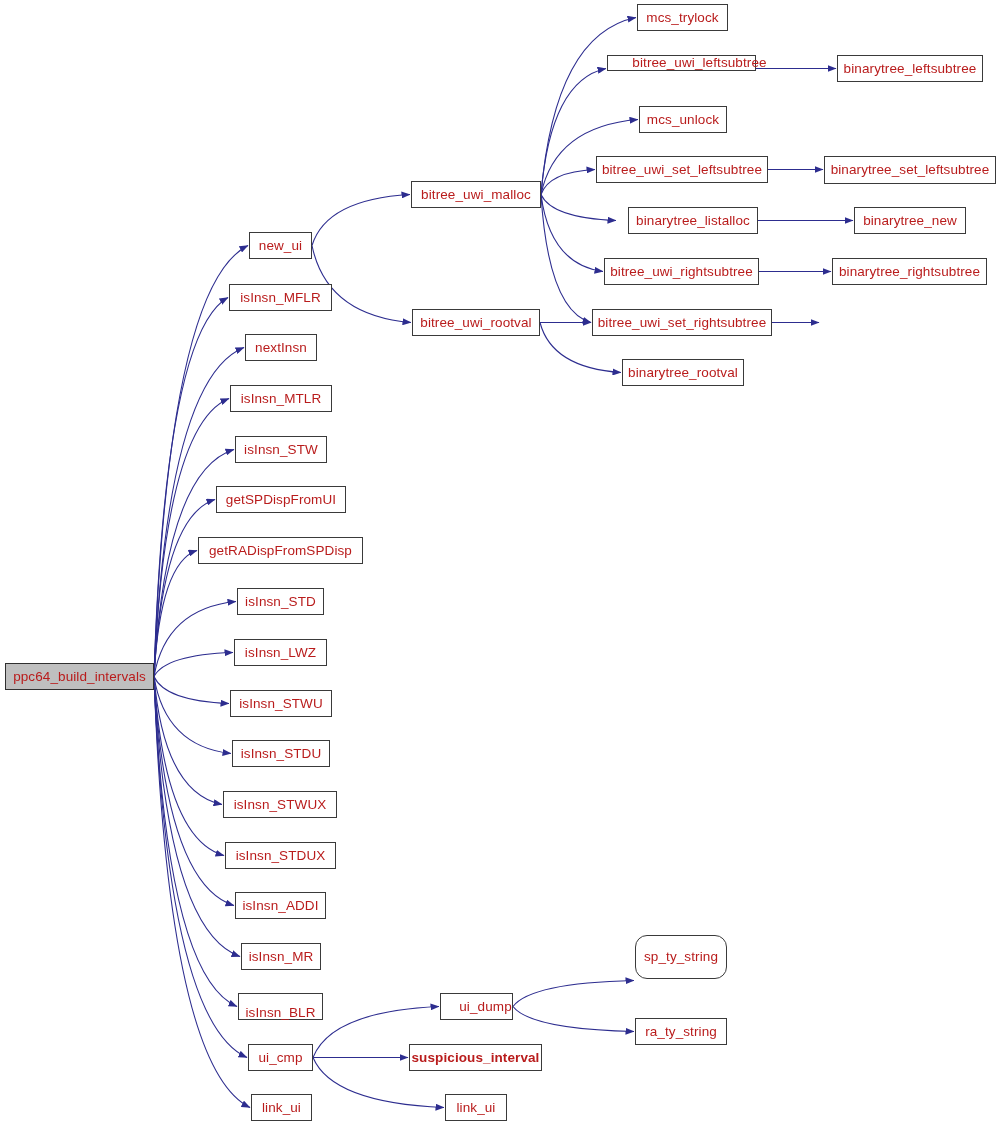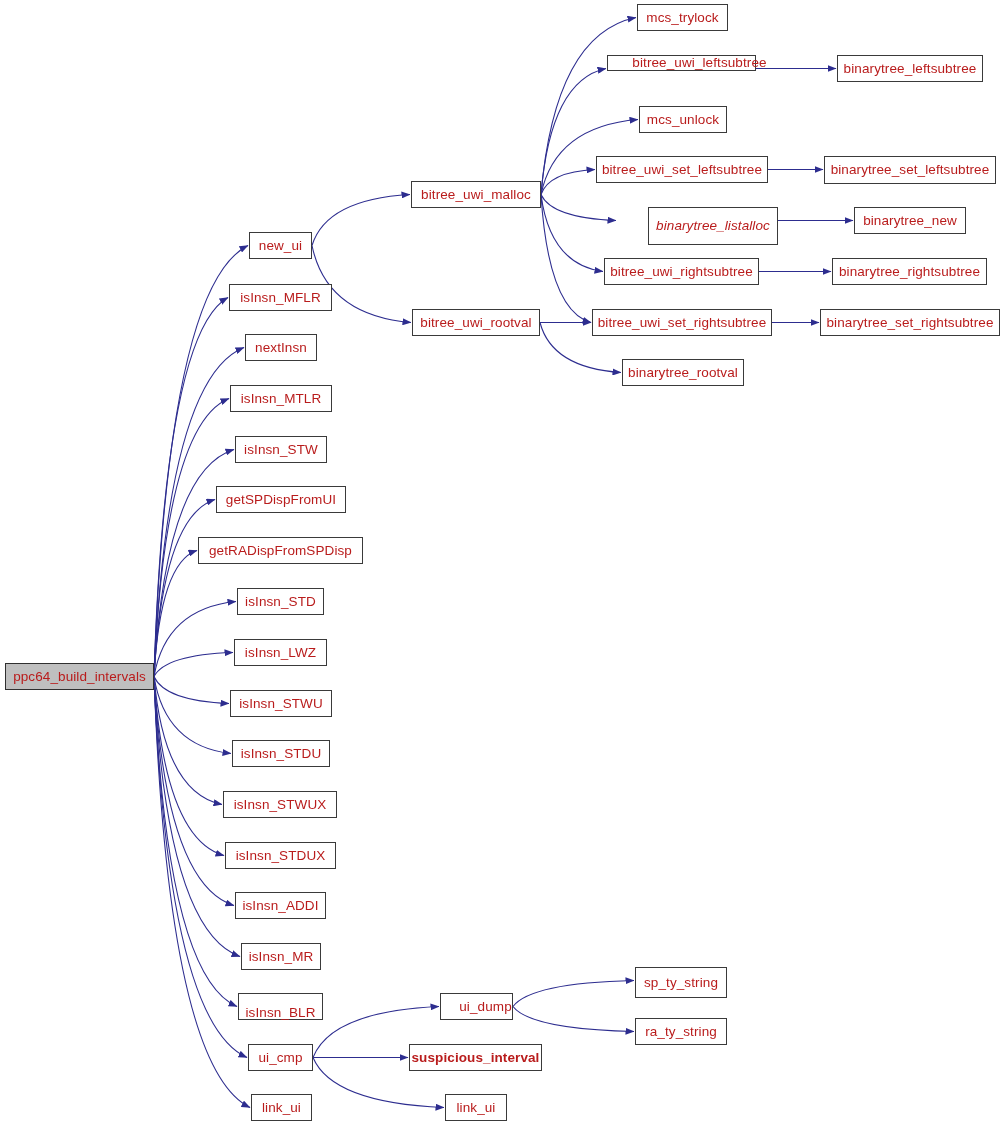--- a/index.html
+++ b/index.html
@@ -152,46 +152,43 @@
     </div>
     <div class="node" style="left: 607px; top: 55px; width: 149px; height: 16px; padding-left: 36px;">
       <span>bitree_uwi_leftsubtree</span>
     </div>
     <div class="node" style="left: 639px; top: 106px; width: 88px; height: 27px;">
       <span>mcs_unlock</span>
     </div>
     <div class="node" style="left: 596px; top: 156px; width: 172px; height: 27px;">
       <span>bitree_uwi_set_leftsubtree</span>
     </div>
-    <div class="node" style="left: 648px; top: 207px; width: 130px; height: 38px; font-style: italic;">
+    <div class="node" style="left: 628px; top: 207px; width: 130px; height: 27px;">
       <span>binarytree_listalloc</span>
     </div>
     <div class="node" style="left: 604px; top: 258px; width: 155px; height: 27px;">
       <span>bitree_uwi_rightsubtree</span>
     </div>
     <div class="node" style="left: 592px; top: 309px; width: 180px; height: 27px;">
       <span>bitree_uwi_set_rightsubtree</span>
     </div>
     <div class="node" style="left: 622px; top: 359px; width: 122px; height: 27px;">
       <span>binarytree_rootval</span>
     </div>
-    <div class="node" style="left: 635px; top: 967px; width: 92px; height: 31px;">
+    <div class="node" style="left: 635px; top: 935px; width: 92px; height: 44px; border-radius: 12px;">
       <span>sp_ty_string</span>
     </div>
     <div class="node" style="left: 635px; top: 1018px; width: 92px; height: 27px;">
       <span>ra_ty_string</span>
     </div>
     <div class="node" style="left: 837px; top: 55px; width: 146px; height: 27px;">
       <span>binarytree_leftsubtree</span>
     </div>
     <div class="node" style="left: 824px; top: 156px; width: 172px; height: 28px;">
       <span>binarytree_set_leftsubtree</span>
     </div>
     <div class="node" style="left: 854px; top: 207px; width: 112px; height: 27px;">
       <span>binarytree_new</span>
     </div>
     <div class="node" style="left: 832px; top: 258px; width: 155px; height: 27px;">
       <span>binarytree_rightsubtree</span>
     </div>
-    <div class="node" style="left: 820px; top: 309px; width: 180px; height: 27px;">
-      <span>binarytree_set_rightsubtree</span>
-    </div>
   </div>
 
 </body></html>

